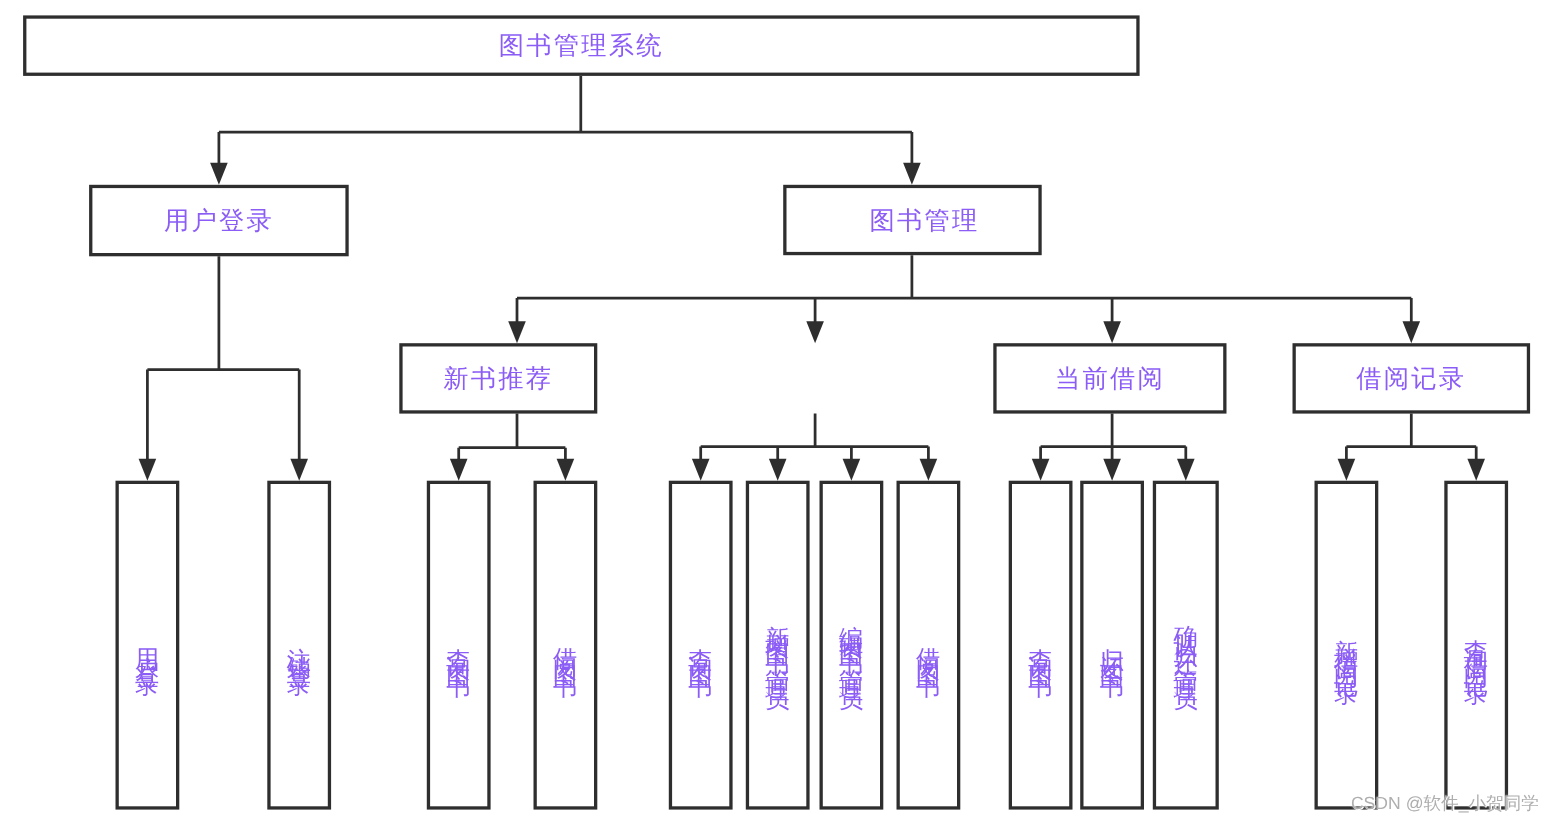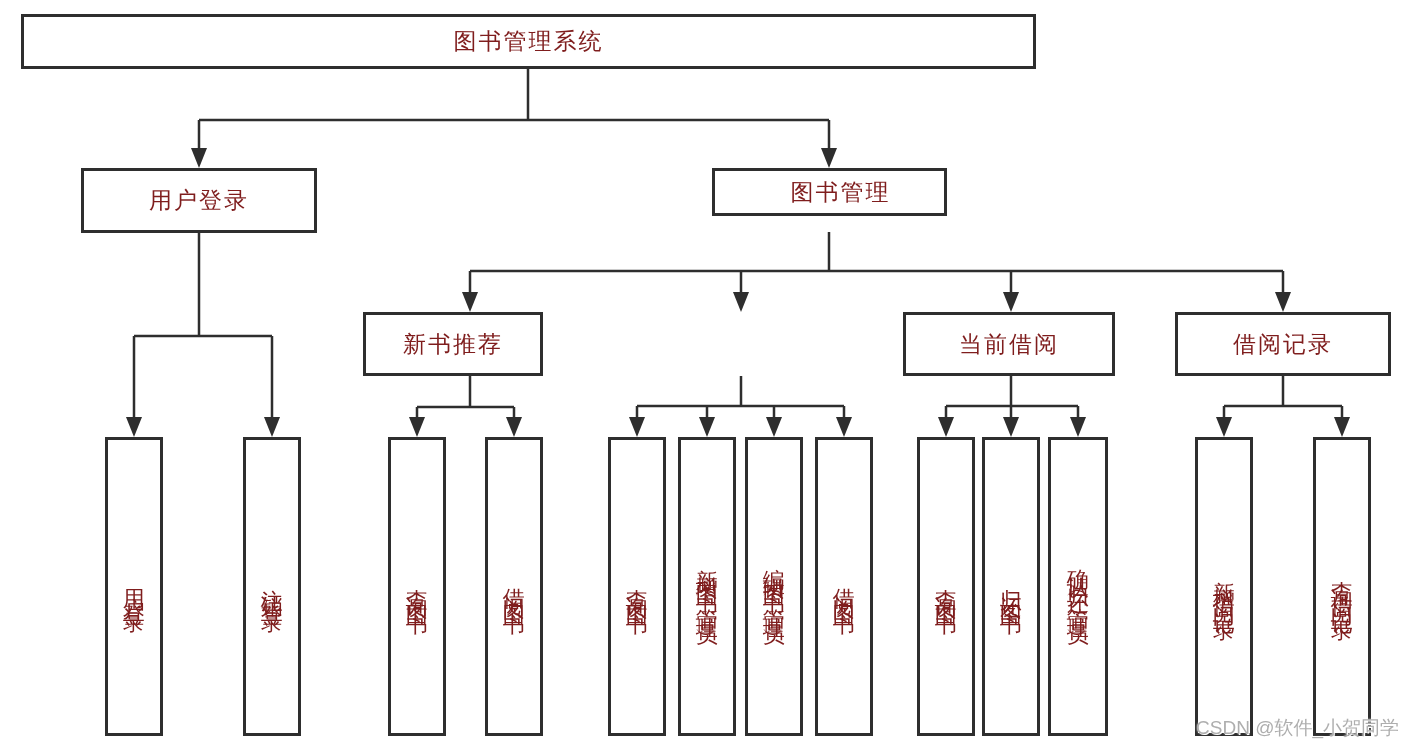--- a/index.html
+++ b/index.html
@@ -19,60 +19,60 @@
     z-index: 2;
   }
   .box {
     position: absolute;
     box-sizing: border-box;
     background: #ffffff;
     border: 3px solid #2e2e2e;
     display: flex;
     align-items: center;
     justify-content: center;
-    color: #7f1d1d;
+    color: #8b5cf6;
     z-index: 1;
   }
   .box.h span {
     font-size: 23px;
     letter-spacing: 2px;
     white-space: nowrap;
   }
   .box.v span {
     writing-mode: vertical-rl;
     text-orientation: mixed;
     font-size: 22px;
     letter-spacing: 8px;
     line-height: 1.25;
     white-space: nowrap;
   }
   #watermark {
     position: absolute;
     right: 6px;
     bottom: 6px;
-    font-size: 19px;
+    font-size: 16px;
     color: #aeaeae;
     text-shadow: 0 0 2px #ffffff, 1px 1px 0 #ffffff;
     z-index: 3;
     white-space: nowrap;
   }
 </style>
 </head>
 <body>
 
 <div id="canvas">
 
   <div class="box h" style="left:21px; top:14px; width:1015px; height:55px;">
     <span>图书管理系统</span>
   </div>
 
   <div class="box h" style="left:81px; top:168px; width:236px; height:65px;">
     <span>用户登录</span>
   </div>
-  <div class="box h" style="left:712px; top:168px; width:235px; height:48px;padding-left:22px;">
+  <div class="box h" style="left:712px; top:168px; width:235px; height:64px;padding-left:22px;">
     <span>图书管理</span>
   </div>
 
   <div class="box h" style="left:363px; top:312px; width:180px; height:64px;">
     <span>新书推荐</span>
   </div>
   <div class="box h" style="left:903px; top:312px; width:212px; height:64px;">
     <span>当前借阅</span>
   </div>
   <div class="box h" style="left:1175px; top:312px; width:216px; height:64px;">

